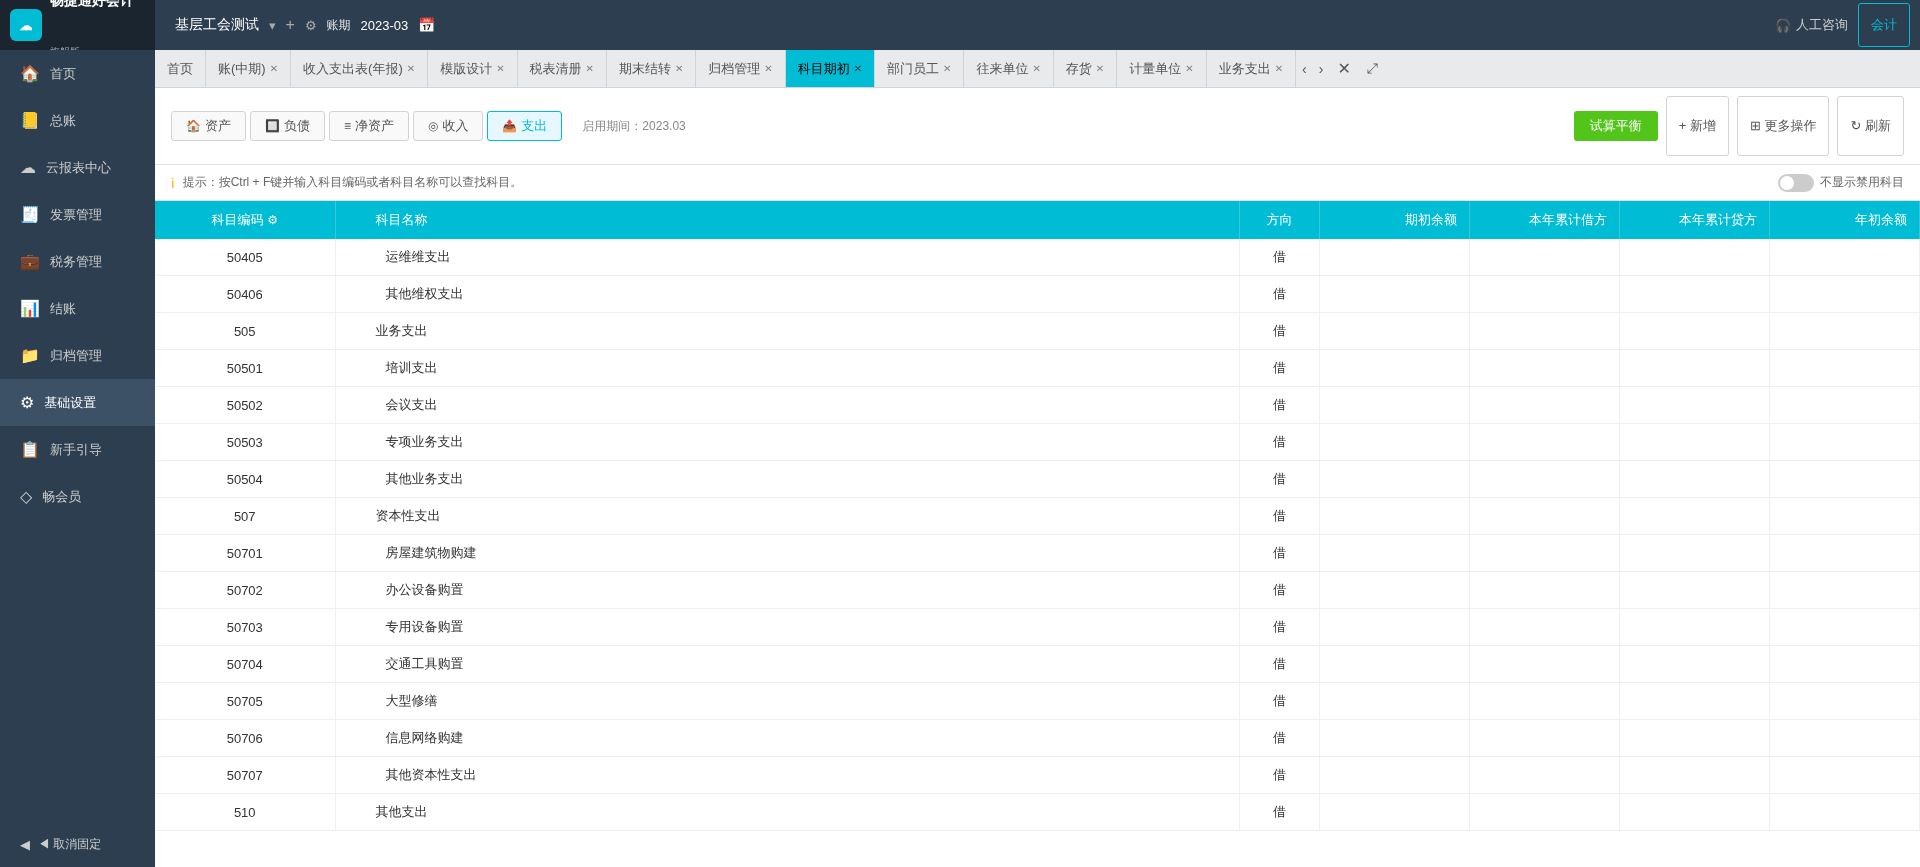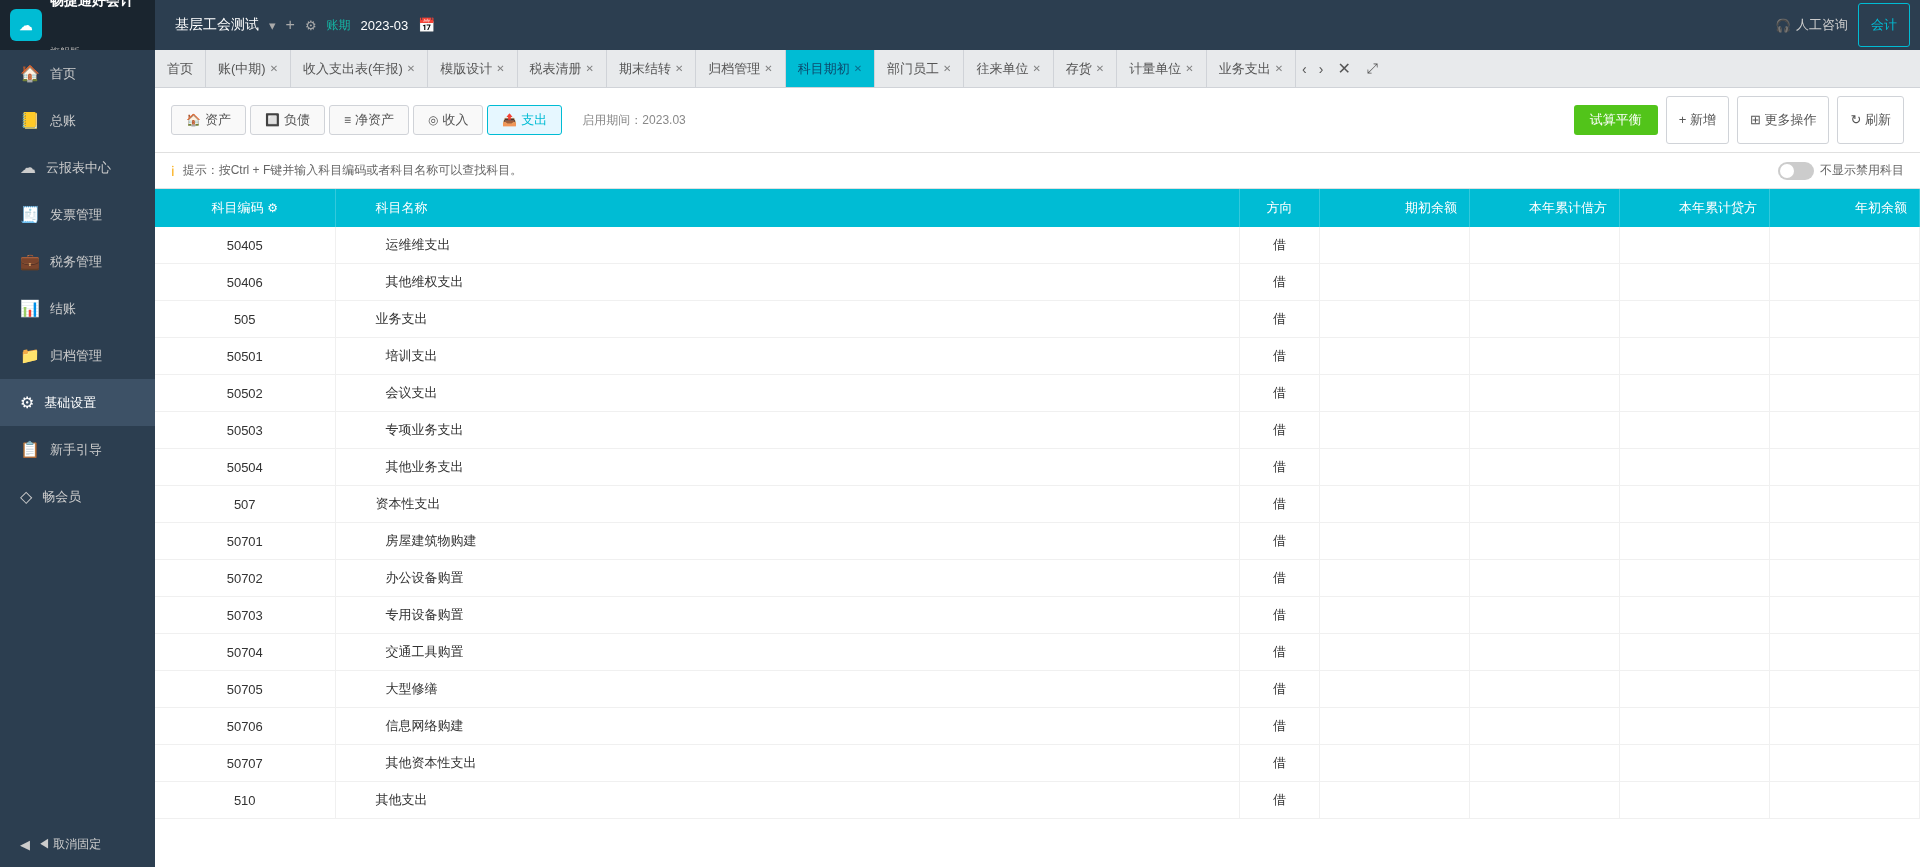--- a/index.html
+++ b/index.html
@@ -46,21 +46,21 @@
       gap: 10px;
       flex: 1;
       padding: 0 20px;
     }
     .company-name { color: white; font-size: 14px; }
     .header-right {
       display: flex;
       align-items: center;
       gap: 10px;
     }
-    .period-label { color: #14b8a6; font-size: 12px; }
+    .period-label { color: #e5e5e5; font-size: 12px; }
     .period-value { color: white; font-size: 13px; }
     .service-btn {
       display: flex;
       align-items: center;
       gap: 4px;
       color: #ccc;
       font-size: 12px;
       cursor: pointer;
     }
     .user-btn {
@@ -137,21 +137,21 @@
       height: 38px;
       cursor: pointer;
       border-right: 1px solid #d0d3d8;
       white-space: nowrap;
       font-size: 12px;
       color: #555;
       background: #e8eaec;
     }
     .tab-item.active {
       background: #00bcd4;
-      color: #0c4a6e;
+      color: #000000;
     }
     .tab-close {
       font-size: 10px;
       color: inherit;
       opacity: 0.7;
       cursor: pointer;
     }
     .tab-nav-btn {
       padding: 0 6px;
       cursor: pointer;
@@ -217,21 +217,21 @@
       border: none;
       padding: 6px 16px;
       border-radius: 3px;
       cursor: pointer;
       font-size: 13px;
     }
     .btn-default {
       background: white;
       color: #555;
       border: 1px solid #d0d3d8;
-      padding: 14px 12px;
+      padding: 20px 12px;
       border-radius: 3px;
       cursor: pointer;
       font-size: 13px;
       display: flex;
       align-items: center;
       gap: 4px;
     }
 
     
     .hint-bar {

